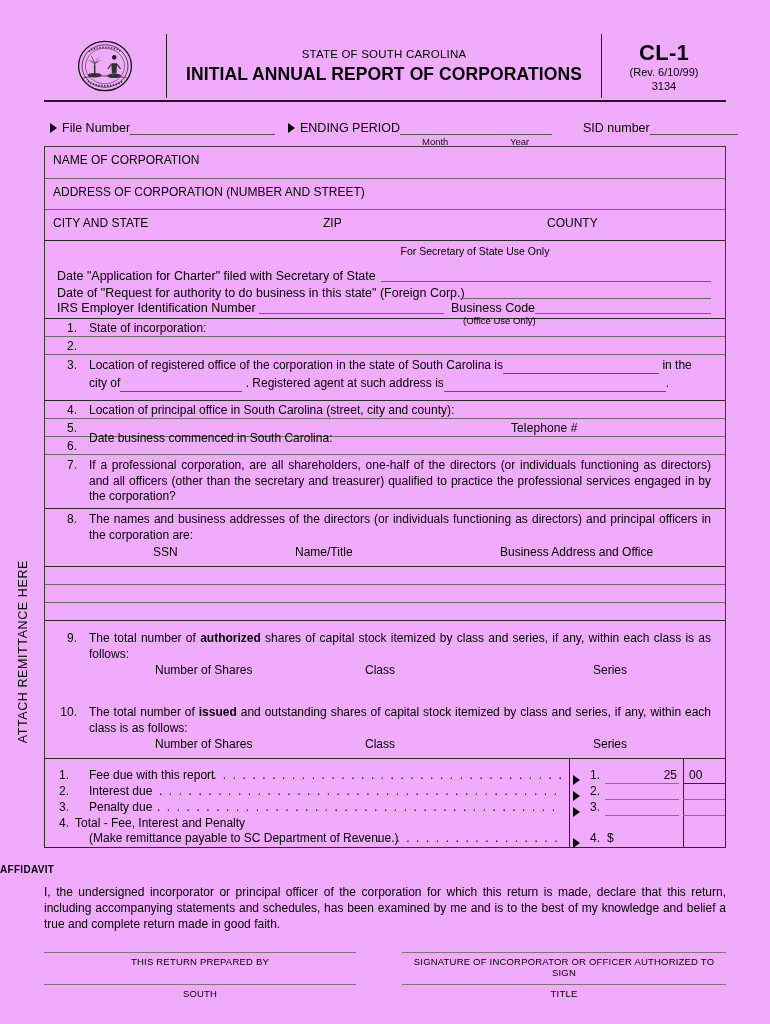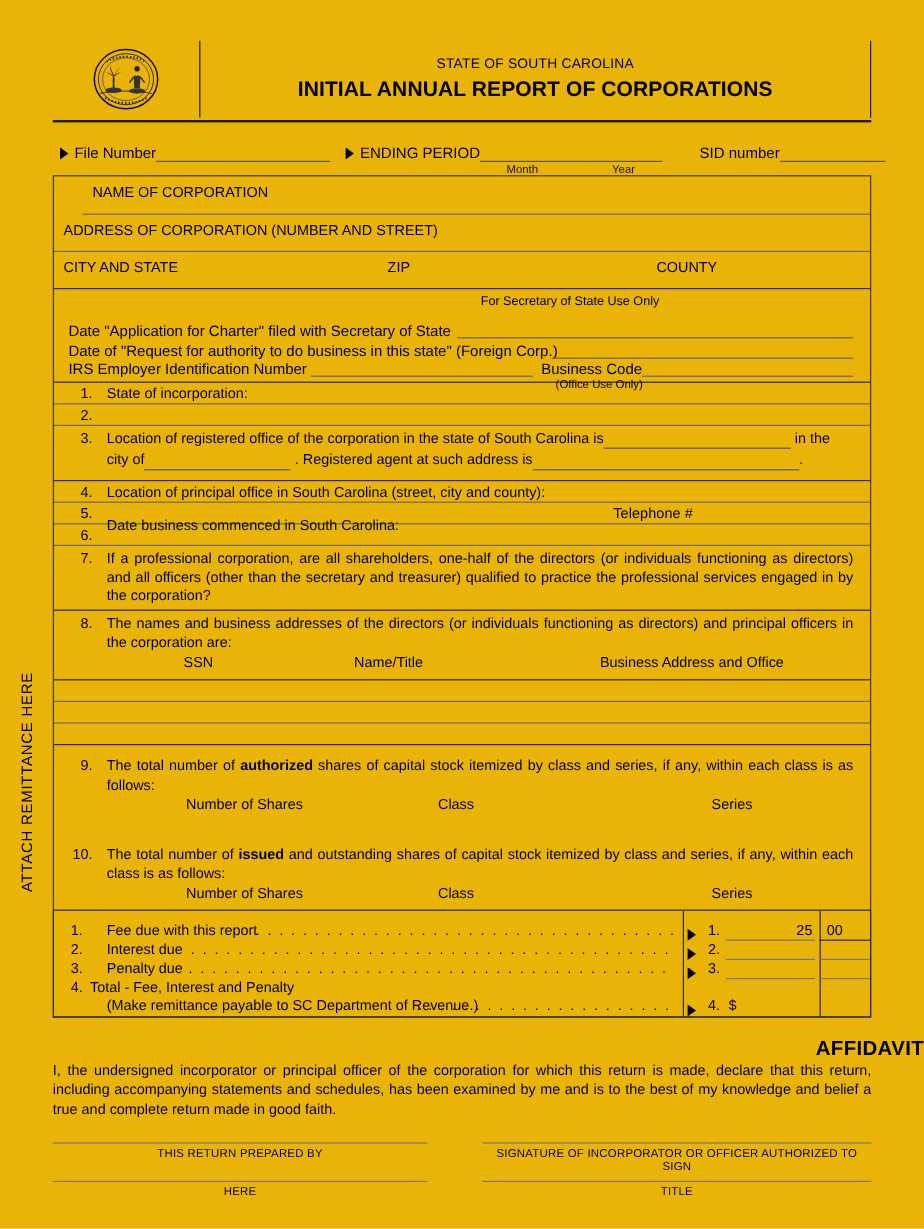--- a/index.html
+++ b/index.html
@@ -7,21 +7,21 @@
   html, body {
     margin: 0; padding: 0;
     background: #ffffff;
     font-family: "Liberation Sans", sans-serif;
     color: #000;
   }
   .page {
     position: relative;
     width: 770px;
     height: 1024px;
-    background: #eab308;
+    background: #f0abfc;
     overflow: hidden;
   }
 
   
   .header {
     position: absolute;
     left: 44px; top: 34px;
     width: 682px; height: 64px;
     display: flex;
     align-items: center;
@@ -224,22 +224,22 @@
   .amt {
     position: absolute;
     font-size: 12px;
     text-align: right;
   }
 
   
   .aff-title {
     position: absolute;
     left: 0; right: 0; top: 864px;
-    text-align: right;
-    font-size: 17px;
+    text-align: left;
+    font-size: 10px;
     font-weight: bold;
     letter-spacing: .3px;
   }
   .aff-body {
     position: absolute;
     left: 44px; top: 884px;
     width: 682px;
     font-size: 12px;
     line-height: 16px;
     text-align: justify;
@@ -301,40 +301,45 @@
         <path d="M22 22 C34 12 66 12 78 22" stroke="#222" stroke-width="3" fill="none" stroke-dasharray="2 3"></path>
         <path d="M20 74 C34 84 66 84 80 74" stroke="#222" stroke-width="3" fill="none" stroke-dasharray="2 3"></path>
       </svg>
     </div>
     <div class="hdr-divider"></div>
     <div class="title-cell">
       <div class="t-line1">STATE OF SOUTH CAROLINA</div>
       <div class="t-line3">INITIAL ANNUAL REPORT OF CORPORATIONS</div>
     </div>
     <div class="hdr-divider"></div>
+    <div class="form-cell">
+      <div class="f-code">CL-1</div>
+      <div class="f-rev">(Rev. 6/10/99)</div>
+      <div class="f-num">3134</div>
+    </div>
   </div>
   <div class="hdr-rule"></div>
 
   <div class="toprow">
     <span class="tf" style="left:6px; top:3px;">
       <span class="arrow"></span><span>File Number</span><span class="uline" style="width:145px;"></span>
     </span>
     <span class="tf" style="left:244px; top:3px;">
       <span class="arrow"></span><span>ENDING PERIOD</span><span class="uline" style="width:92px;"></span><span class="uline" style="width:60px;"></span>
     </span>
     <span class="sublabel" style="left:378px; top:18px;">Month</span>
     <span class="sublabel" style="left:466px; top:18px;">Year</span>
     <span class="tf" style="left:521px; top:3px;margin-left:18px;">
       <span>SID number</span><span class="uline" style="width:88px;"></span>
     </span>
   </div>
 
   <div class="mainbox">
 
-    <div class="row addr-row" style="height:32px;margin-left:24px;">
+    <div class="row addr-row" style="height:32px;">
       <span class="addr-lbl">NAME OF CORPORATION</span>
       <span class="cap" style="left:8px; top:18px;"></span>
     </div>
 
     <div class="row addr-row" style="height:31px;">
       <span class="addr-lbl">ADDRESS OF CORPORATION (NUMBER AND STREET)</span>
       <span class="cap" style="left:8px; top:18px;"></span>
     </div>
 
     <div class="row thick addr-row" style="height:31px;">
@@ -491,21 +496,21 @@
 
   <div class="sig">
 
     <div class="sig-rule" style="left:44px; top:952px; width:312px;"></div>
     <div class="sig-lbl" style="left:44px; top:956px; width:312px;">THIS RETURN PREPARED BY</div>
 
     <div class="sig-rule" style="left:402px; top:952px; width:324px;"></div>
     <div class="sig-lbl" style="left:402px; top:956px; width:324px;">SIGNATURE OF INCORPORATOR OR OFFICER AUTHORIZED TO SIGN</div>
 
     <div class="sig-rule" style="left:44px; top:984px; width:312px;"></div>
-    <div class="sig-lbl" style="left:44px; top:988px; width:312px;">HERE</div>
+    <div class="sig-lbl" style="left:44px; top:988px; width:312px;">SOUTH</div>
 
     <div class="sig-rule" style="left:402px; top:984px; width:324px;"></div>
     <div class="sig-lbl" style="left:402px; top:988px; width:324px;">TITLE</div>
   </div>
 
   <div class="sidetext">ATTACH REMITTANCE HERE</div>
 
 </div>
 
 </body></html>

